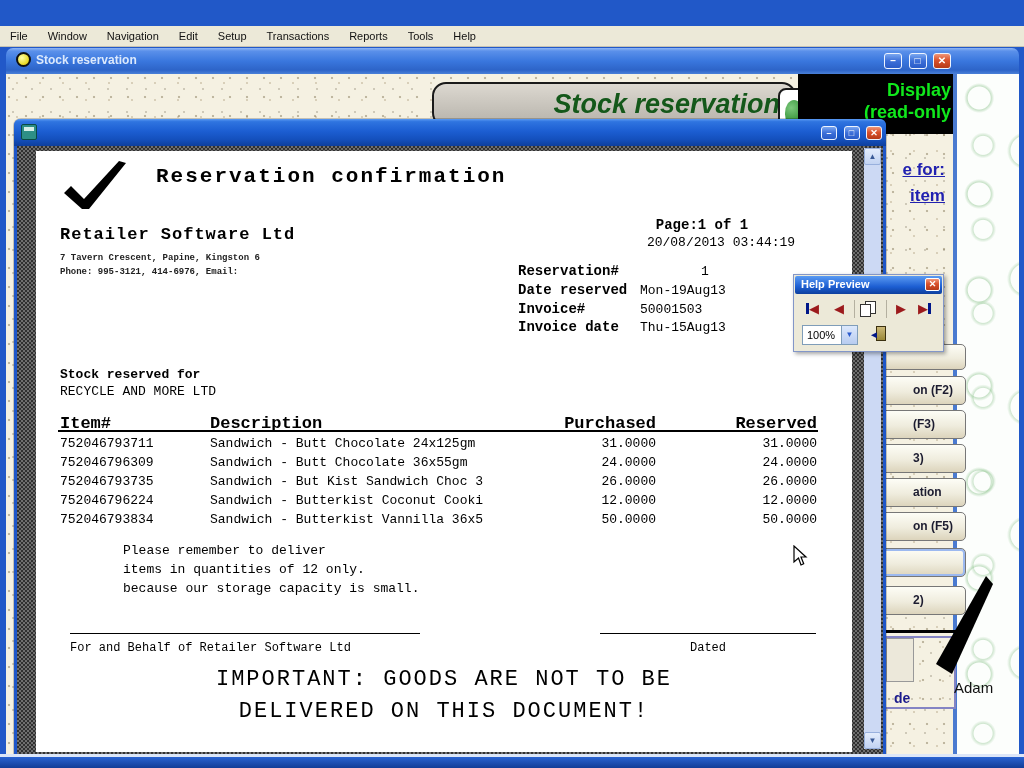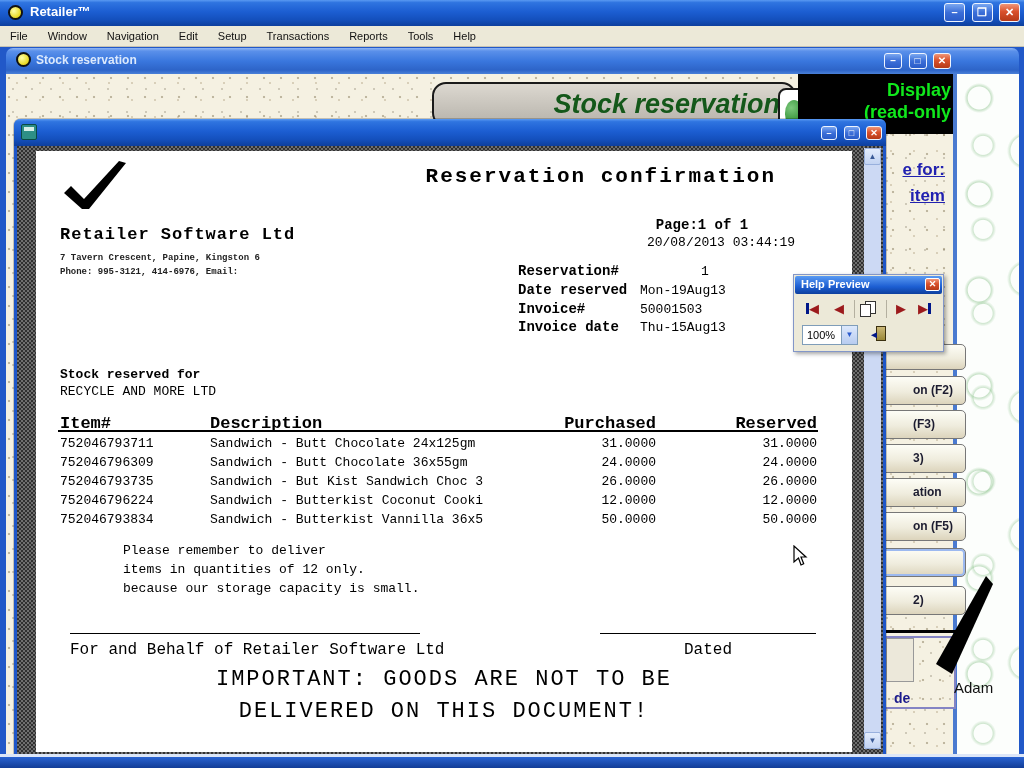--- a/index.html
+++ b/index.html
@@ -113,21 +113,21 @@
   .sb-btn { position:absolute; left:0; width:17px; height:17px;
     background:linear-gradient(180deg,#e3ecfc,#c2d3f2); border:1px solid #98b0dd; border-radius:2px;
     color:#3a5a96; font-size:8px; text-align:center; line-height:15px; }
   #sb-thumb { position:absolute; left:0; top:167px; width:17px; height:36px;
     background:linear-gradient(90deg,#cfe0fb,#b7ccf4); border:1px solid #90a8d8; border-radius:2px; }
 
   
   #page { position:absolute; left:19px; top:5px; width:816px; height:601px; background:#fff;
     font-family:"Liberation Mono", monospace; color:#000; }
   #doc-check { position:absolute; left:26px; top:10px; }
-  #doc-title { position:absolute; left:120px; top:14px; width:620px; text-align:right;
+  #doc-title { position:absolute; left:120px; top:14px; width:620px; text-align:left;
     font-size:21px; font-weight:bold; letter-spacing:2px; }
   #doc-company { position:absolute; left:24px; top:74px; font-size:17px; font-weight:bold; letter-spacing:1px; }
   #doc-address { position:absolute; left:24px; top:102px; font-size:9px; font-weight:bold; color:#222; }
   #doc-phone   { position:absolute; left:24px; top:116px; font-size:9px; font-weight:bold; color:#222; }
   #doc-pageinfo { position:absolute; left:560px; top:66px; width:212px; text-align:center; font-size:14px; font-weight:bold; }
   #doc-datetime { position:absolute; left:560px; top:84px; width:250px; text-align:center; font-size:13px; }
   .fld-label { position:absolute; left:482px; font-size:14px; font-weight:bold; white-space:nowrap; }
   .fld-value { position:absolute; left:604px; width:130px; font-size:13px; white-space:nowrap; }
   .fld-value.center { text-align:center; }
   #doc-resfor-label { position:absolute; left:24px; top:216px; font-size:13px; font-weight:bold; }
@@ -135,21 +135,21 @@
   .th { position:absolute; font-size:17px; font-weight:bold; white-space:nowrap; }
   #table-rule { position:absolute; left:22px; top:279px; width:760px; height:2px; background:#000; }
   .tr { position:absolute; left:0; width:816px; height:16px; font-size:13px; }
   .td { position:absolute; white-space:nowrap; }
   .c-item { left:24px; }
   .c-desc { left:174px; }
   .c-purch { left:460px; width:160px; text-align:right; }
   .c-res  { left:620px; width:161px; text-align:right; }
   .note-line { position:absolute; left:87px; font-size:13px; white-space:nowrap; }
   .sig-line { position:absolute; top:482px; height:1px; background:#000; }
-  .sig-label { position:absolute; top:490px; font-size:16px; white-space:nowrap; }
+  .sig-label { position:absolute; top:490px; font-size:12px; white-space:nowrap; }
   .imp { position:absolute; left:0; width:816px; text-align:center; font-size:22px; letter-spacing:2px; white-space:nowrap; }
 
   
   #print-preview { left:793px; top:274px; width:151px; height:78px; z-index:80;
     background:#ece9d8; border:1px solid #8296c8; box-shadow:2px 2px 4px rgba(0,0,0,.35); }
   #pp-titlebar { position:absolute; left:1px; top:1px; width:147px; height:18px; border-radius:2px;
     background:linear-gradient(180deg,#5a9af2,#1c5ed2 60%,#0d3f9d); }
   #pp-title { position:absolute; left:6px; top:2px; font-size:11px; font-weight:bold; color:#fff; }
   #pp-close { position:absolute; right:2px; top:2px; width:15px; height:13px; border-radius:2px;
     border:1px solid #fff; background:linear-gradient(180deg,#f09678,#d9512c 45%,#b63a18);
@@ -176,29 +176,20 @@
     background:linear-gradient(180deg,#dce6f8 0 3px,#2158c8 3px,#16folg 100%);
     background:linear-gradient(180deg,#dce6f8 0 3px,#2963d2 3px,#123c96 100%); }
 
   #cursor { left:793px; top:545px; z-index:100; }
 </style>
 </head>
 <body>
 
 <div id="screen">
 
-  <div class="abs xp-titlebar" id="app-titlebar">
-    <span class="app-icon"></span>
-    <span id="app-title">Retailer™</span>
-    <span id="app-controls">
-      <span class="xp-btn">–</span>
-      <span class="xp-btn">❐</span>
-      <span class="xp-btn close">✕</span>
-    </span>
-  </div>
 
   <div class="abs" id="menubar">
     <span class="menu-item">File</span>
     <span class="menu-item">Window</span>
     <span class="menu-item">Navigation</span>
     <span class="menu-item">Edit</span>
     <span class="menu-item">Setup</span>
     <span class="menu-item">Transactions</span>
     <span class="menu-item">Reports</span>
     <span class="menu-item">Tools</span>

